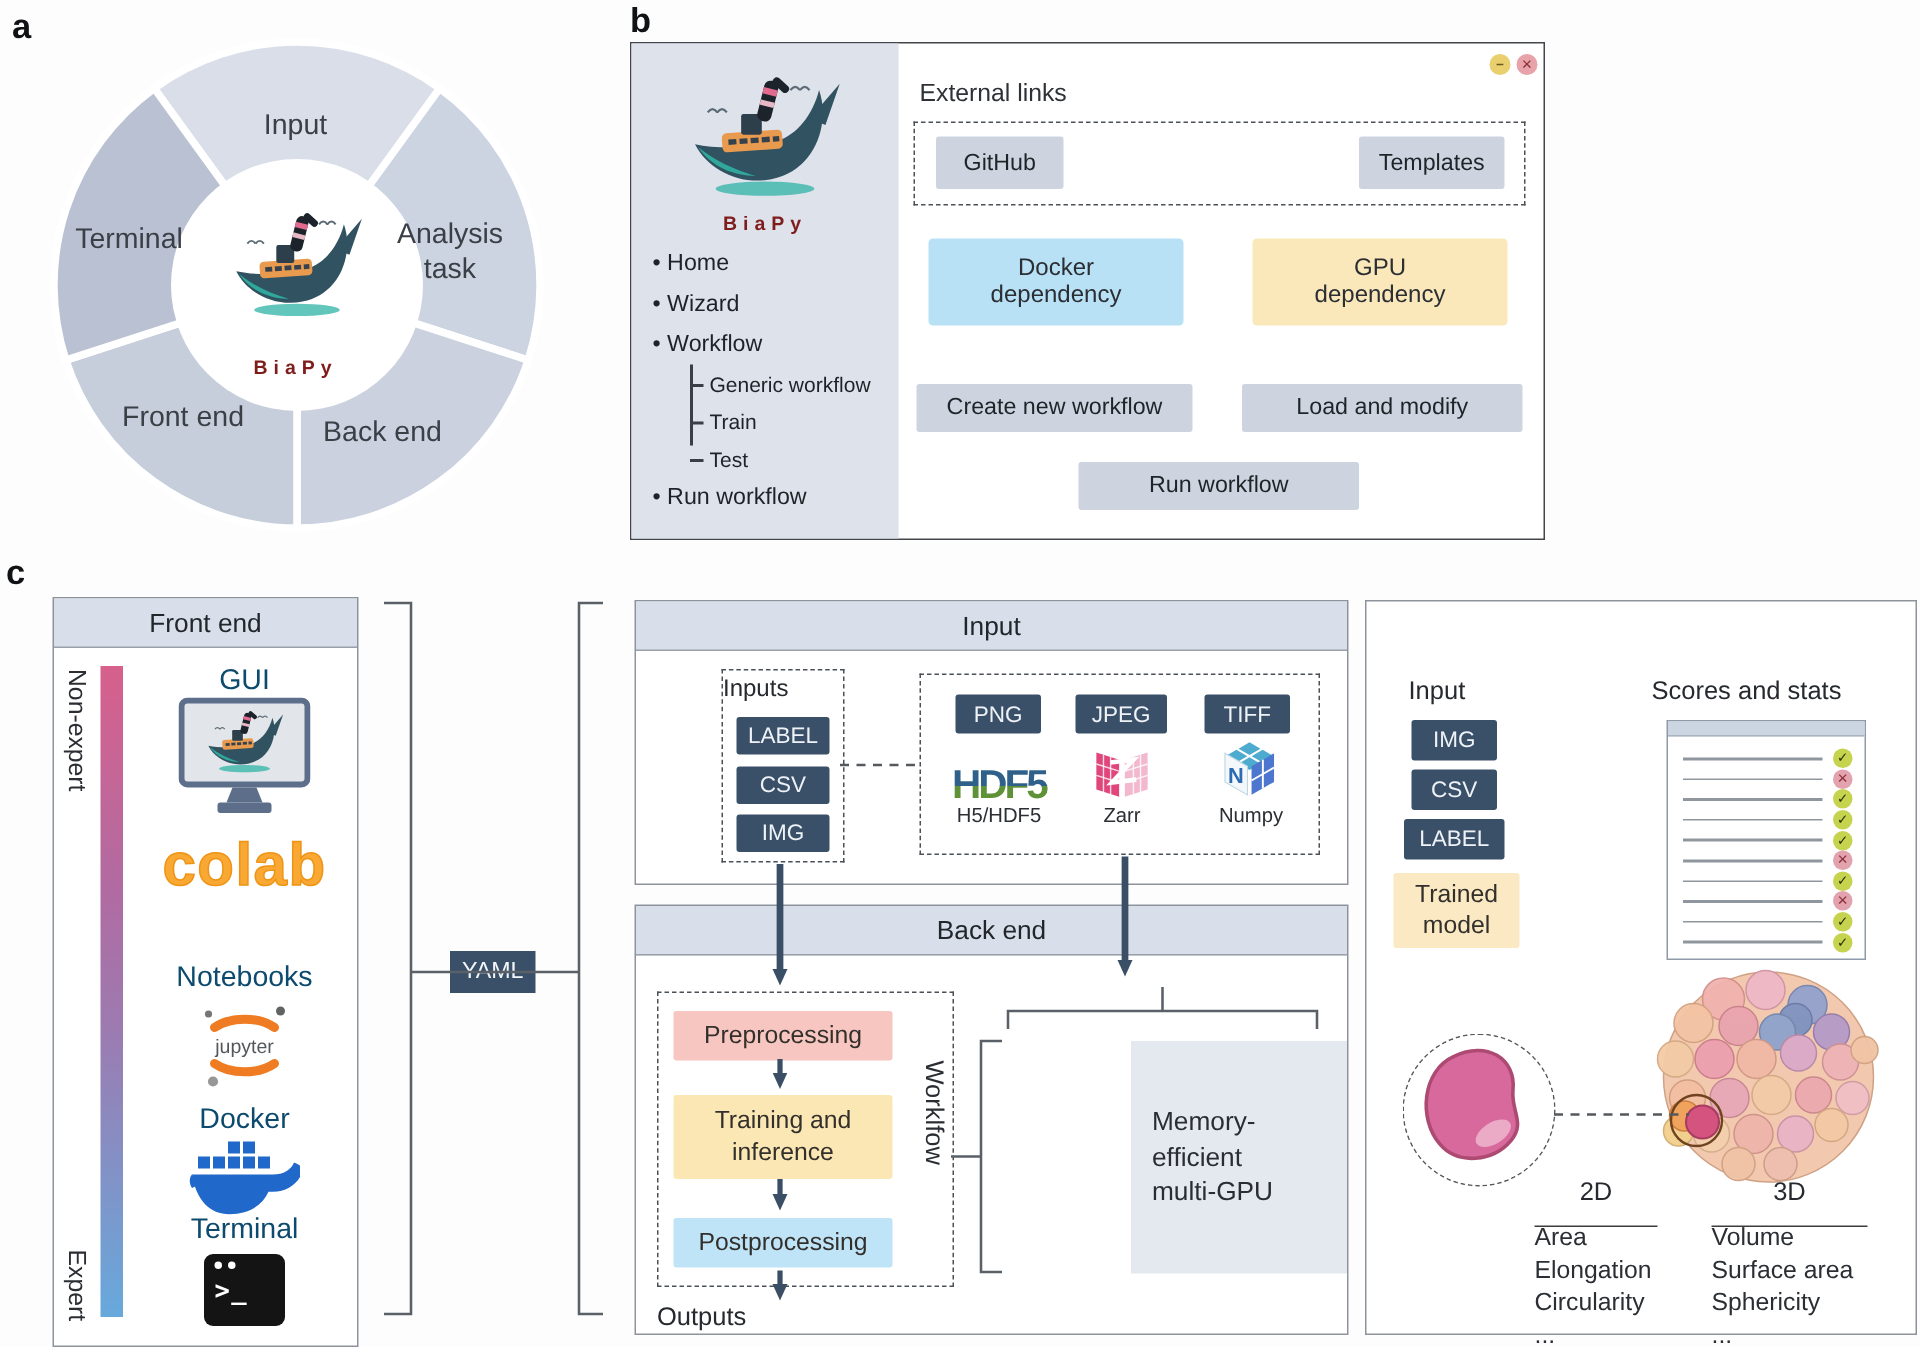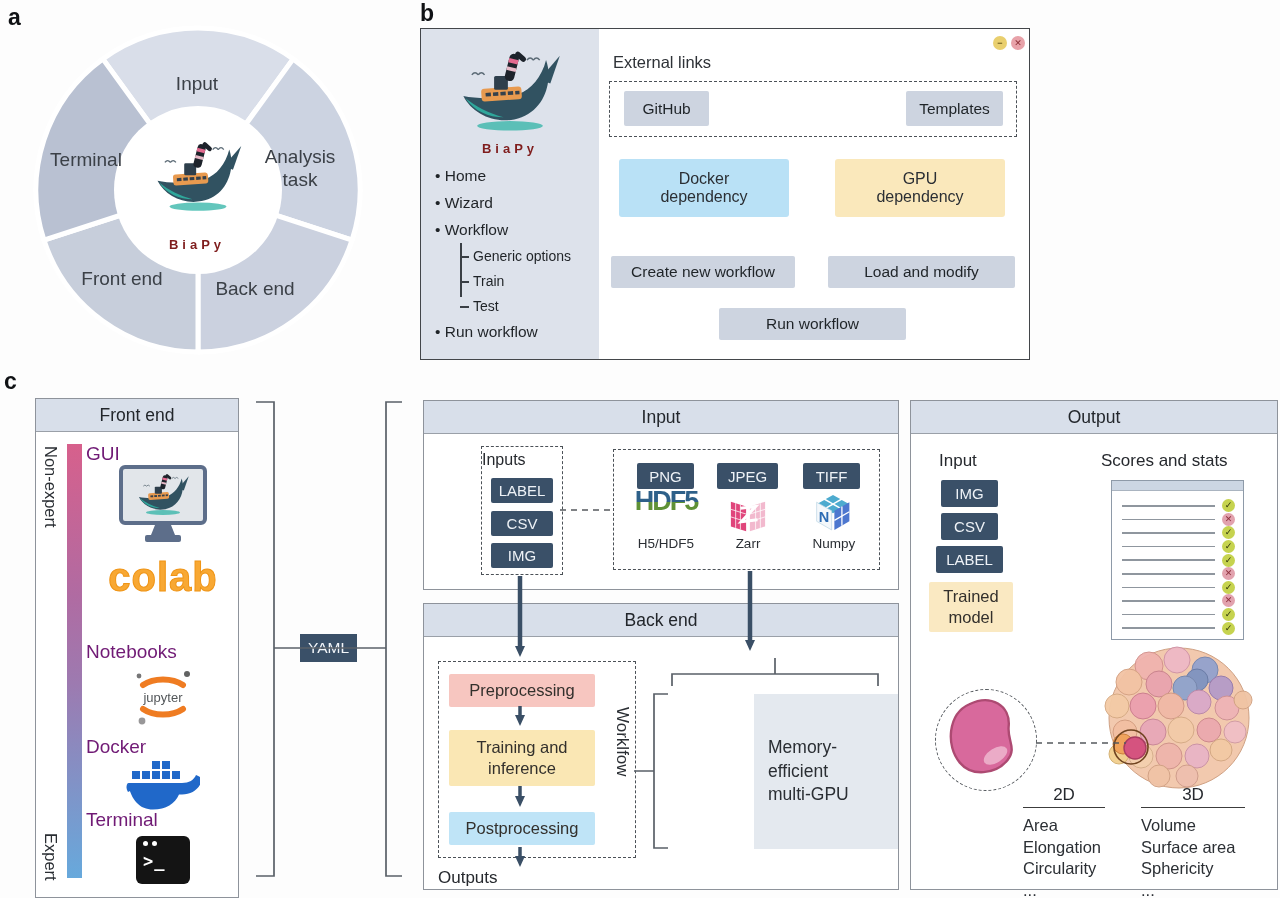--- a/index.html
+++ b/index.html
@@ -36,21 +36,21 @@
 
   
   .cbox{border:1.5px solid #8e939b;background:#fff;}
   .cbox-header{position:absolute;left:0;top:0;right:0;height:32px;background:#d8dfea;border-bottom:1.5px solid #9aa0a8;
                display:flex;align-items:center;justify-content:center;font-size:17.5px;color:#22262b;}
   .chip{background:#3a5068;color:#eef2f7;font-size:15px;display:flex;align-items:center;justify-content:center;border-radius:2px;}
   .vtext{writing-mode:vertical-rl;font-size:16.5px;color:#2a2e33;}
 
   
   .grad-bar{background:linear-gradient(180deg,#d7608c 0%,#b06ba2 35%,#9d7ab0 55%,#67a9dc 100%);}
-  .fe-label{font-size:19px;color:#701a75;}
+  .fe-label{font-size:19px;color:#0c4a6e;text-align:center;}
   .colab{font-size:40px;font-weight:700;color:#f8a833;-webkit-text-stroke:1px #ef9415;letter-spacing:1px;text-align:center;}
   .terminal-icon{background:#141414;border-radius:6px;}
   .term-bar{display:flex;gap:4px;padding:5px 0 0 7px;}
   .term-dot{width:5px;height:5px;border-radius:50%;background:#fff;}
   .term-prompt{font-family:"DejaVu Sans Mono","Liberation Mono",monospace;font-weight:700;color:#fff;font-size:17px;padding:5px 0 0 7px;letter-spacing:1px;}
 
   
   .hdf5-word{font-weight:800;font-size:27px;letter-spacing:-2px;
              background:linear-gradient(180deg,#2e6089 52%,#5f9136 52%);
              -webkit-background-clip:text;background-clip:text;color:transparent;text-align:center;}
@@ -63,21 +63,21 @@
 
   
   .scores-panel{background:#fff;border:1.5px solid #8e9aa8;}
   .scores-head{height:9px;background:#ccd6e3;border-bottom:1px solid #aab4c0;}
   .scores-body{padding:8px 8px 4px 10px;}
   .score-row{display:flex;align-items:center;gap:7px;height:13.6px;}
   .score-line{flex:1;height:1.5px;background:#8f969e;}
   .score-badge{width:13px;height:13px;border-radius:50%;font-size:9px;line-height:13px;text-align:center;font-weight:700;flex:0 0 13px;}
   .score-badge.check{background:#c6d34f;color:#2a3008;}
   .score-badge.cross{background:#e2a2ae;color:#8d2f3c;}
-  .dim-title{font-size:17px;color:#26292e;text-align:center;border-bottom:1.5px solid #3c3c3c;padding-bottom:2px;}
+  .dim-title{font-size:17px;color:#26292e;text-align:center;border-bottom:1.5px solid #3c3c3c;padding-bottom:12px;}
   .dim-list{font-size:16.5px;color:#2b2f34;line-height:21.5px;}
   .blob-circle{border:1.7px dashed #55595e;border-radius:50%;}
   .yaml-box{background:#3a5068;color:#f2f5f9;font-size:15.5px;display:flex;align-items:center;justify-content:center;}
 </style>
 </head>
 <body>
 
 <svg width="0" height="0" style="position:absolute" aria-hidden="true">
   <defs>
     <symbol id="biapy-logo" viewBox="0 0 100 84">
@@ -136,21 +136,21 @@
   <div class="abs sidebar">
     <svg class="abs" style="left:36px;top:20px;" width="106" height="90" viewBox="0 0 100 84">
       <use href="#biapy-logo"></use>
     </svg>
     <div class="abs biapy-word" style="left:39px;top:112px;width:100px;">BiaPy</div>
     <div class="abs menu">
       <div class="menu-item">Home</div>
       <div class="menu-item">Wizard</div>
       <div class="menu-item">Workflow</div>
       <div class="tree">
-        <div class="tree-item">Generic options</div>
+        <div class="tree-item">Generic workflow</div>
         <div class="tree-item">Train</div>
         <div class="tree-item">Test</div>
       </div>
       <div class="menu-item">Run workflow</div>
     </div>
   </div>
 
   <div class="abs bmain">
     <div class="abs ext-label" style="left:14px;top:24px;">External links</div>
     <div class="abs dashed" style="left:10px;top:52px;width:406px;height:54px;">
@@ -225,21 +225,21 @@
   <div class="abs dashed" style="left:57px;top:45px;width:80px;height:127px;">
     <div class="abs ctr" style="left:0;top:4px;width:100%;font-size:16px;">Inputs</div>
     <div class="abs chip" style="left:9px;top:31px;width:62px;height:25px;">LABEL</div>
     <div class="abs chip" style="left:9px;top:64px;width:62px;height:25px;">CSV</div>
     <div class="abs chip" style="left:9px;top:96px;width:62px;height:25px;">IMG</div>
   </div>
   <div class="abs dashed" style="left:189px;top:48px;width:265px;height:119px;">
     <div class="abs chip" style="left:23px;top:13px;width:57px;height:26px;">PNG</div>
     <div class="abs chip" style="left:103px;top:13px;width:61px;height:26px;">JPEG</div>
     <div class="abs chip" style="left:189px;top:13px;width:57px;height:26px;">TIFF</div>
-    <div class="abs hdf5-word" style="left:14px;top:36px;width:76px;text-decoration:underline;">HDF5</div>
+    <div class="abs hdf5-word" style="left:14px;top:58px;width:76px;text-decoration:underline;">HDF5</div>
     <div class="abs fmt-label" style="left:6px;top:86px;width:92px;">H5/HDF5</div>
     <svg class="abs" style="left:113px;top:46px;" width="42" height="38" viewBox="0 0 44 40">
       <polygon points="4,6 20,11 20,37 4,32" fill="#e0457b"></polygon>
       <polygon points="24,11 40,6 40,32 24,37" fill="#f2b9ce"></polygon>
       <g stroke="rgba(255,255,255,0.8)" stroke-width="1">
         <line x1="9" y1="7.6" x2="9" y2="33.6"></line>
           <line x1="14" y1="9.2" x2="14" y2="35.2"></line>
         <line x1="4" y1="14" x2="20" y2="19"></line>
           <line x1="4" y1="22" x2="20" y2="27"></line>
         <line x1="30" y1="9.2" x2="30" y2="35.2"></line>
@@ -273,21 +273,20 @@
     <div class="abs step" style="left:10px;top:150px;width:146px;height:33px;background:#bfe4f7;">Postprocessing</div>
     <div class="abs vtext" style="right:3px;top:45px;font-size:17px;">Worklfow</div>
   </div>
   <div class="abs gpu-box" style="left:330px;top:90px;width:130px;height:155px;">
       <span>Memory-efficient multi-GPU</span>
     </div>
   <div class="abs ctr" style="left:14px;top:264px;width:196px;font-size:17px;">Outputs</div>
 </div>
 
 <div class="abs cbox" style="left:910px;top:400px;width:366px;height:488px;">
-  <div class="cbox-header">Output</div>
   <div class="abs ctr" style="left:28px;top:50px;width:64px;font-size:17px;">Input</div>
   <div class="abs chip" style="left:30px;top:79px;width:57px;height:27px;">IMG</div>
   <div class="abs chip" style="left:30px;top:112px;width:57px;height:27px;">CSV</div>
   <div class="abs chip" style="left:25px;top:145px;width:67px;height:27px;">LABEL</div>
   <div class="abs step" style="left:18px;top:181px;width:84px;height:50px;background:#fae9c2;font-size:16.5px;">Trained model</div>
   <div class="abs ctr" style="left:190px;top:50px;width:150px;font-size:17px;">Scores and stats</div>
   <div class="abs scores-panel" style="left:200px;top:79px;width:131px;height:158px;">
     <div class="scores-head"></div>
     <div class="scores-body">
         <div class="score-row">

